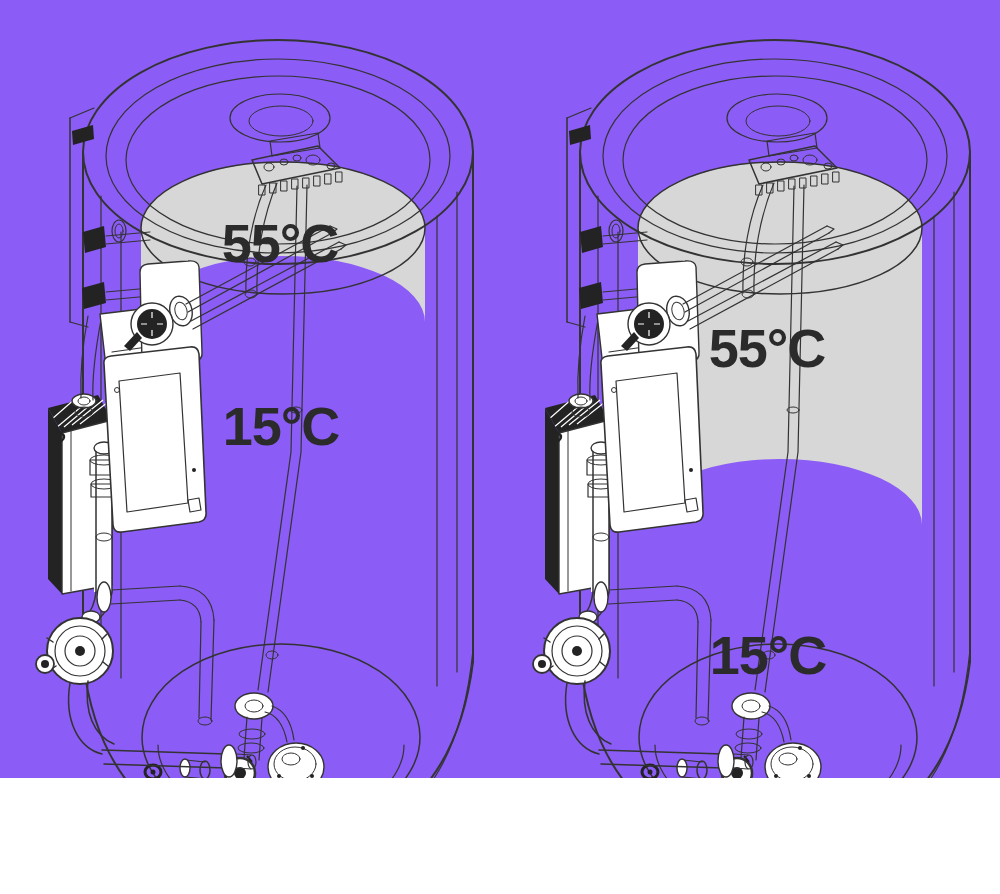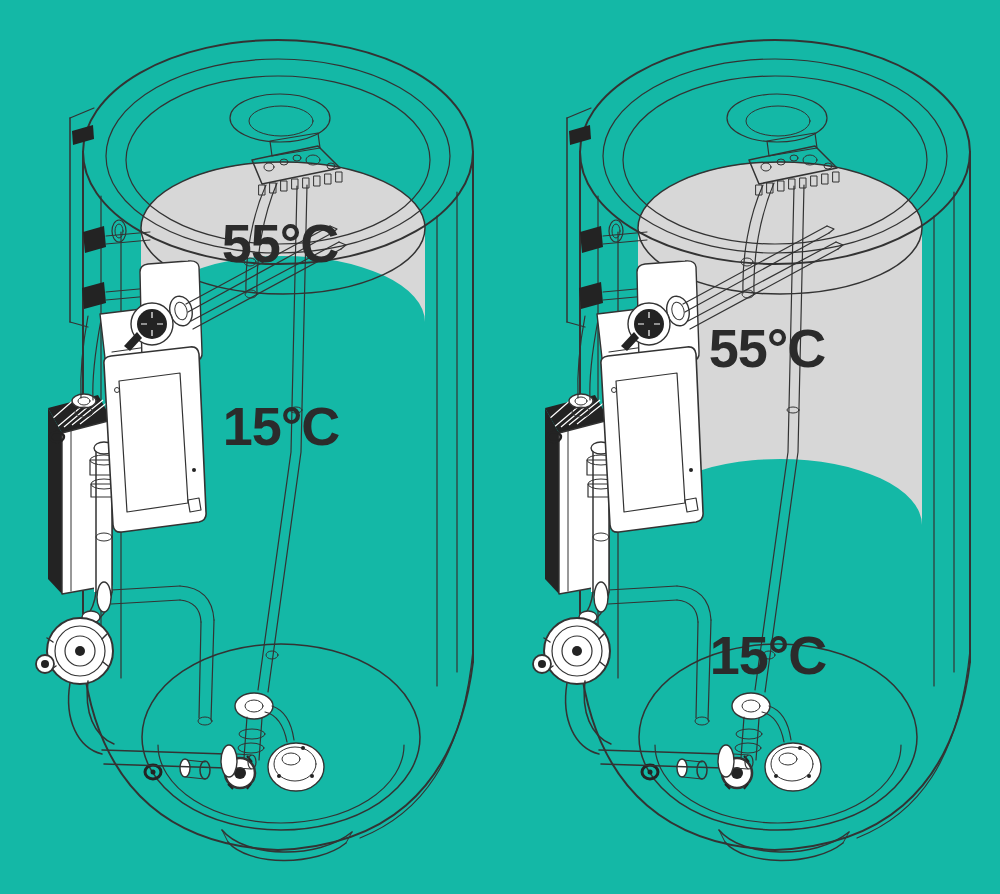--- a/index.html
+++ b/index.html
@@ -1,16 +1,16 @@
 <!DOCTYPE html>
 <html><head>
 <meta charset="utf-8">
 <style>
   html,body{margin:0;padding:0;background:#ffffff;}
-  .stage{position:relative;width:1000px;height:894px;background:#14b8a6;overflow:hidden;}
+  .stage{position:relative;width:1000px;height:778px;background:#8b5cf6;overflow:hidden;}
   svg{display:block;}
   .ln{fill:none;stroke:#333;stroke-width:1.2;stroke-linecap:round;stroke-linejoin:round;}
   .w2{stroke-width:2;}
   .w15{stroke-width:1.5;}
   .thin{stroke-width:1;}
   .wf{fill:#ffffff;stroke:#333;stroke-width:1.4;stroke-linejoin:round;}
   .dk{fill:#232323;stroke:none;}
   .dkln{fill:none;stroke:#232323;}
   .hl{stroke:#ffffff;stroke-width:1.2;fill:none;}
   .hz{fill:#d7d7d7;stroke:none;}

